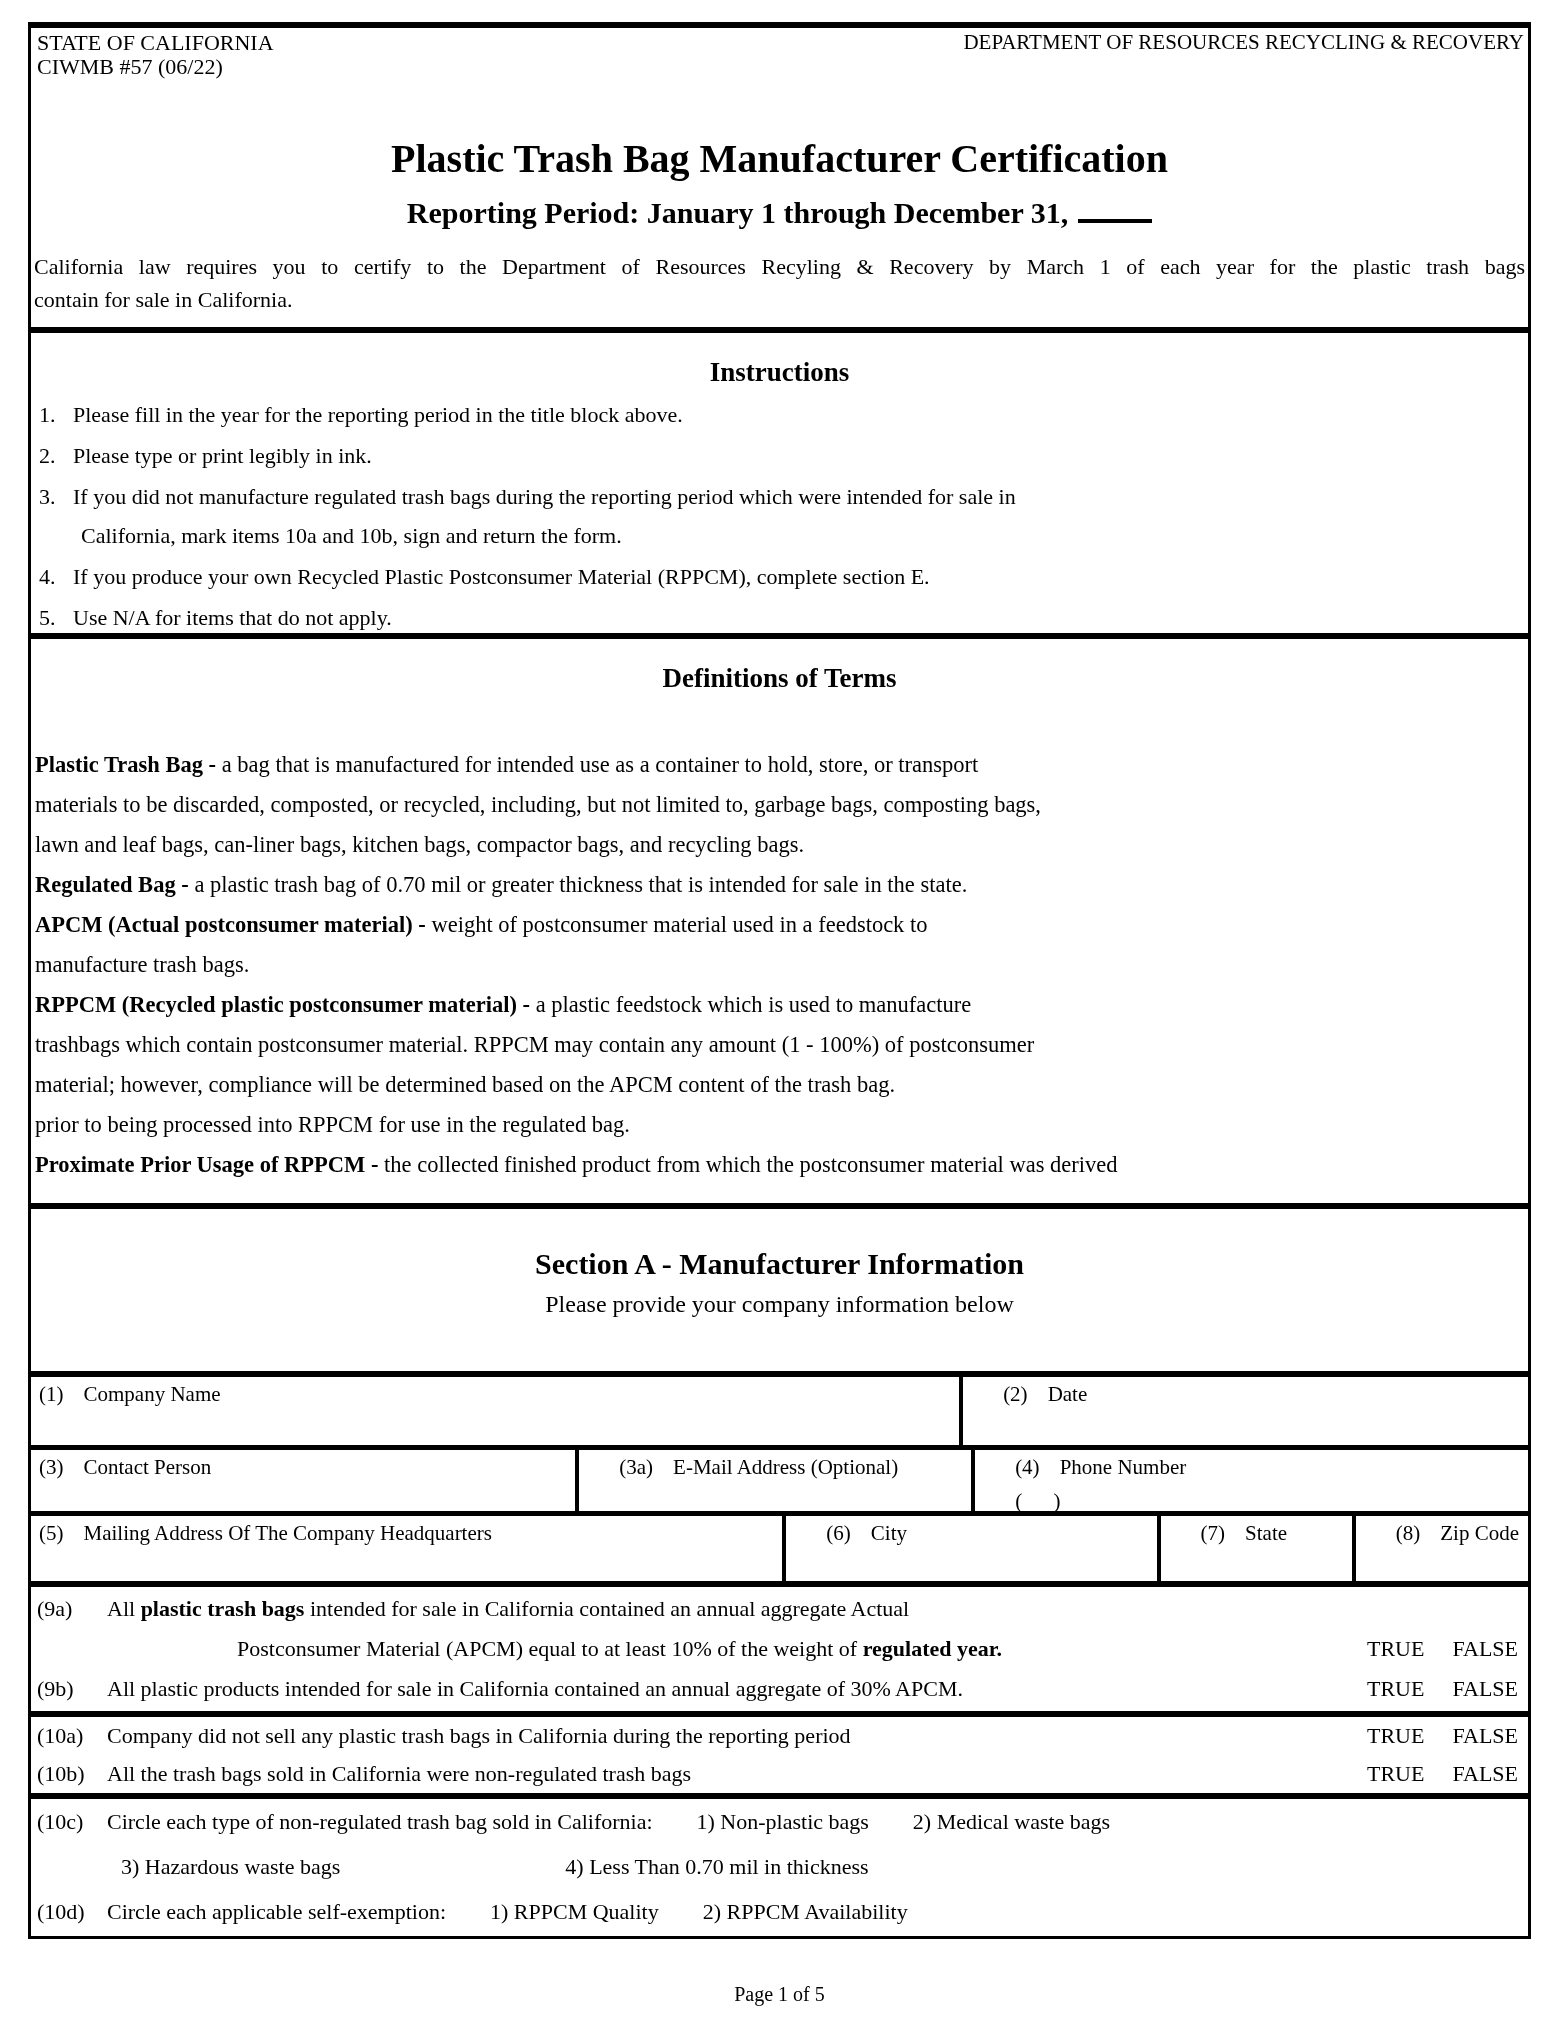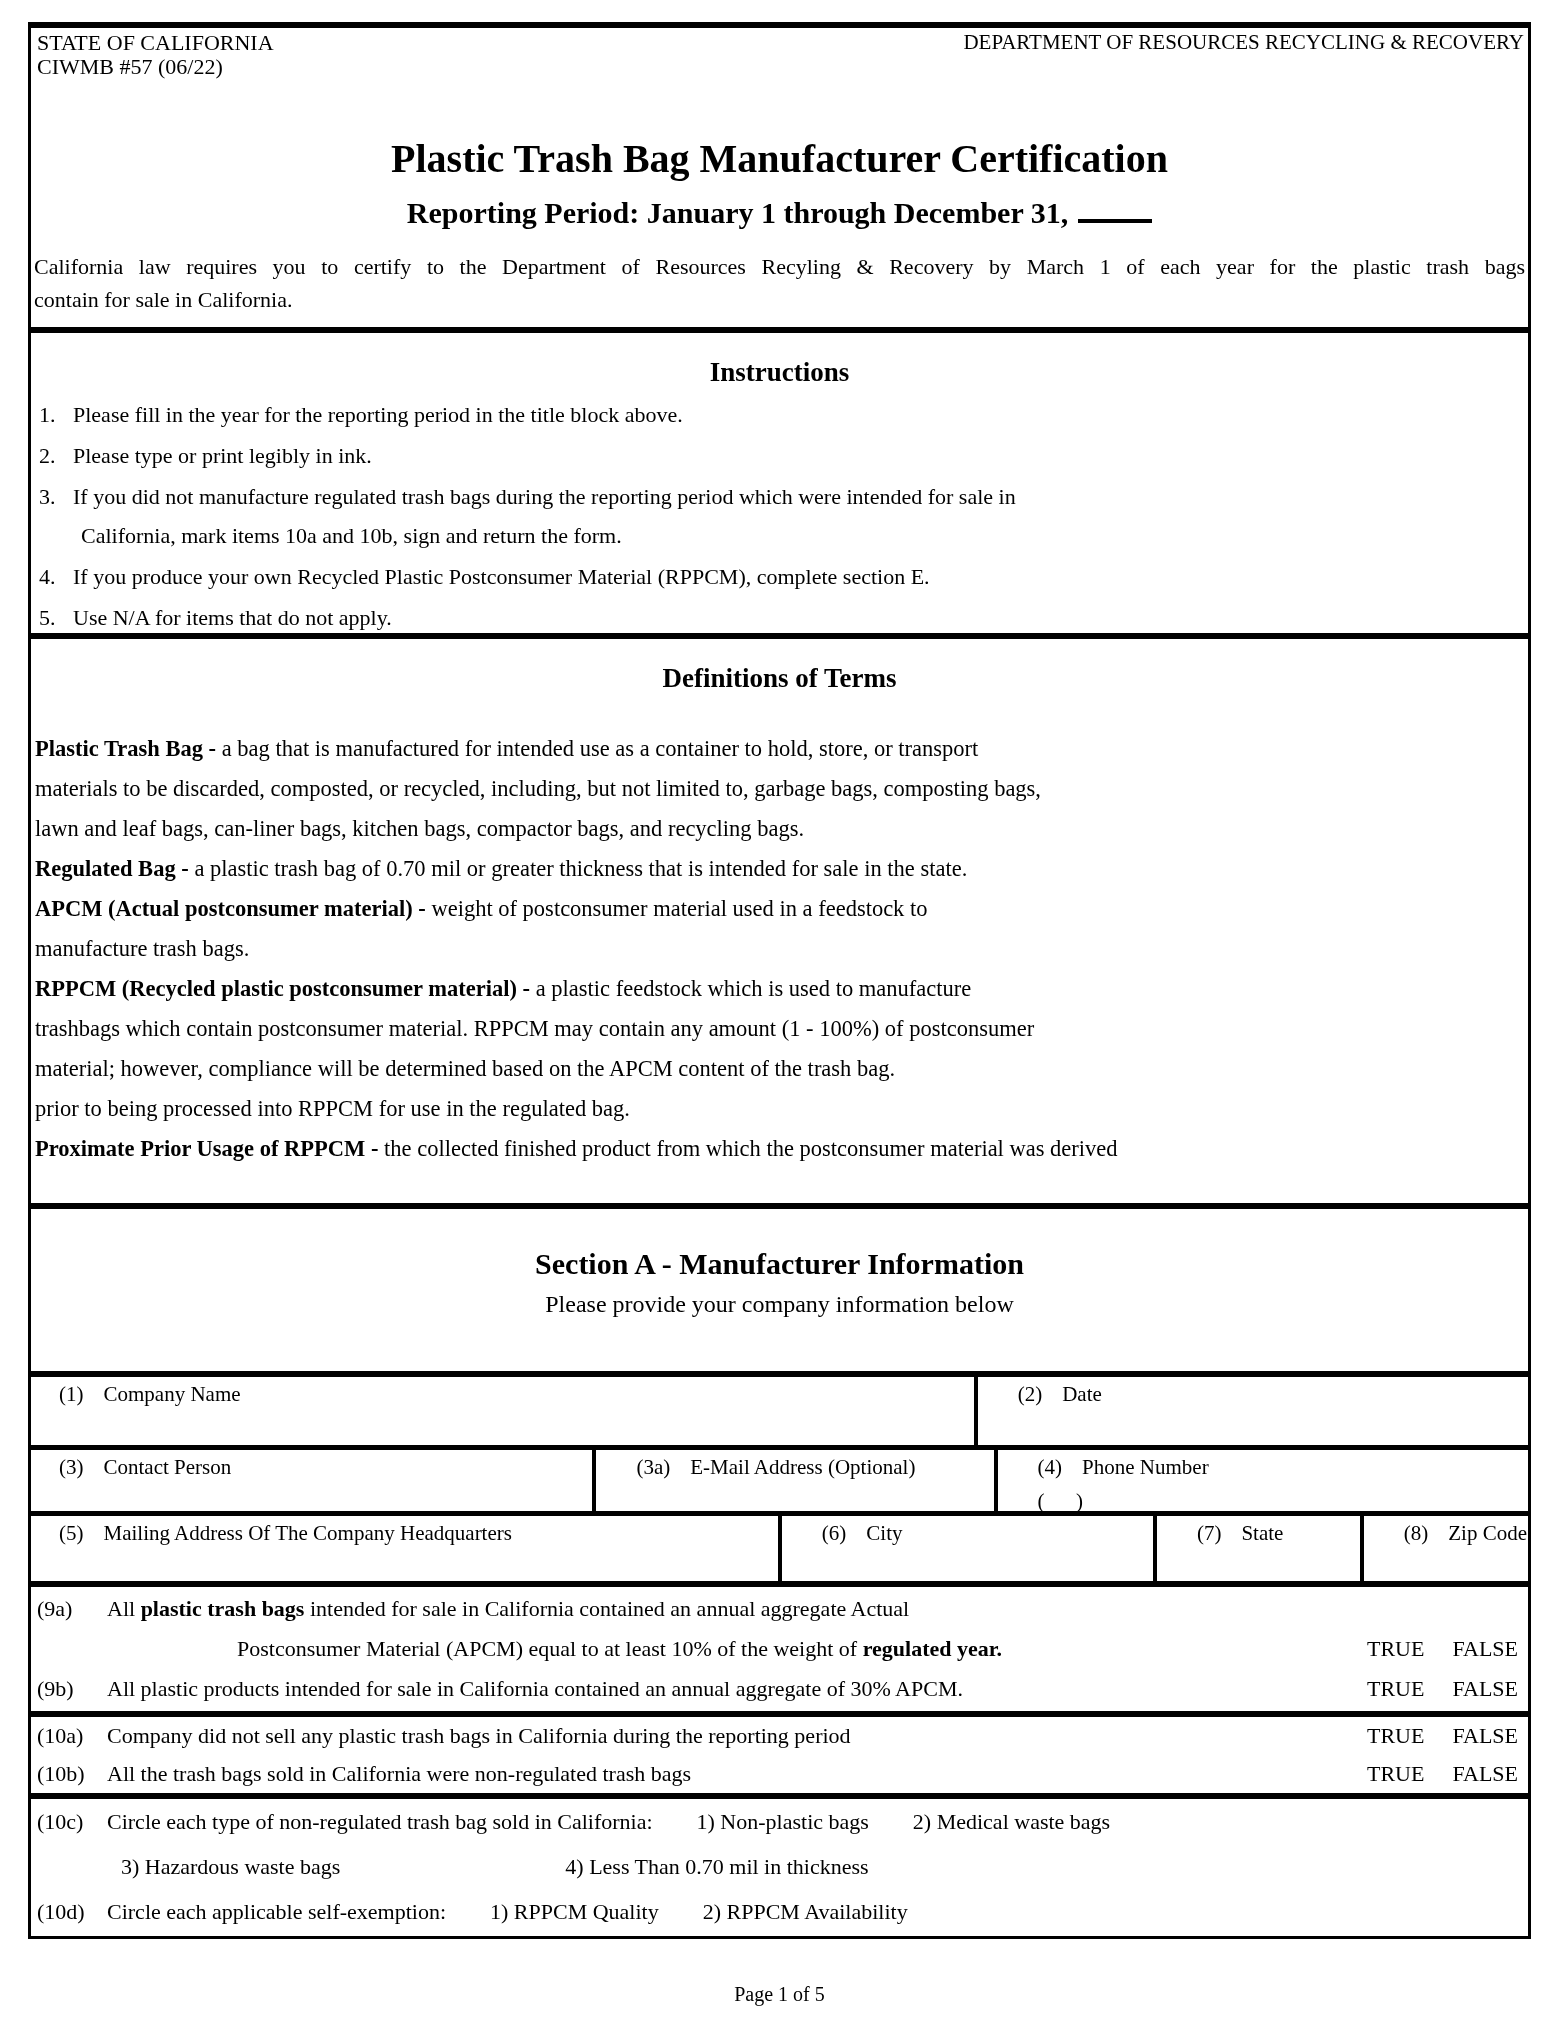--- a/index.html
+++ b/index.html
@@ -24,33 +24,33 @@
 
   
   .sec-heading{text-align:center;font-weight:bold;font-size:27px;line-height:30px;margin-top:24px;}
   .instr-list{margin-top:8px;font-size:22px;}
   .instr-item{padding-left:8px;margin-top:2px;}
   .instr-line,.instr-cont{line-height:39px;}
   .inum{display:inline-block;min-width:34px;}
   .instr-cont{padding-left:42px;}
 
   
-  .def-list{margin-top:36px;font-size:22.5px;}
+  .def-list{margin-top:52px;font-size:22.5px;}
   .def-line{line-height:40px;padding:0 4px;}
 
   
   .seca-head{height:162px;box-sizing:border-box;padding-top:38px;}
   .seca-title{text-align:center;font-weight:bold;font-size:30px;line-height:34px;}
   .seca-sub{text-align:center;font-size:24px;line-height:27px;margin-top:10px;}
 
   .grid{border-top:6px solid #000;}
   .grid-row{display:flex;box-sizing:border-box;}
   .grid-row + .grid-row{border-top:5px solid #000;gap:16px;}
   .r1{height:68px}.r2{height:66px}.r3{height:70px}
-  .cell{box-sizing:border-box;padding:5px 0 0 8px;font-size:21px;line-height:24px;margin-left:20px;}
+  .cell{box-sizing:border-box;padding:5px 0 0 8px;font-size:21px;line-height:24px;}
   .cell + .cell{border-left:4px solid #000;padding-left:40px;}
   .r1 .cell:nth-child(1){width:62%}
   .r1 .cell:nth-child(2){width:38%}
   .r2 .cell:nth-child(1){width:36.1%}
   .r2 .cell:nth-child(2){width:25.9%}
   .r2 .cell:nth-child(3){width:38%}
   .r3 .cell:nth-child(1){width:50.9%}
   .r3 .cell:nth-child(2){width:24.7%}
   .r3 .cell:nth-child(3){width:12.3%}
   .r3 .cell:nth-child(4){width:12.1%}

